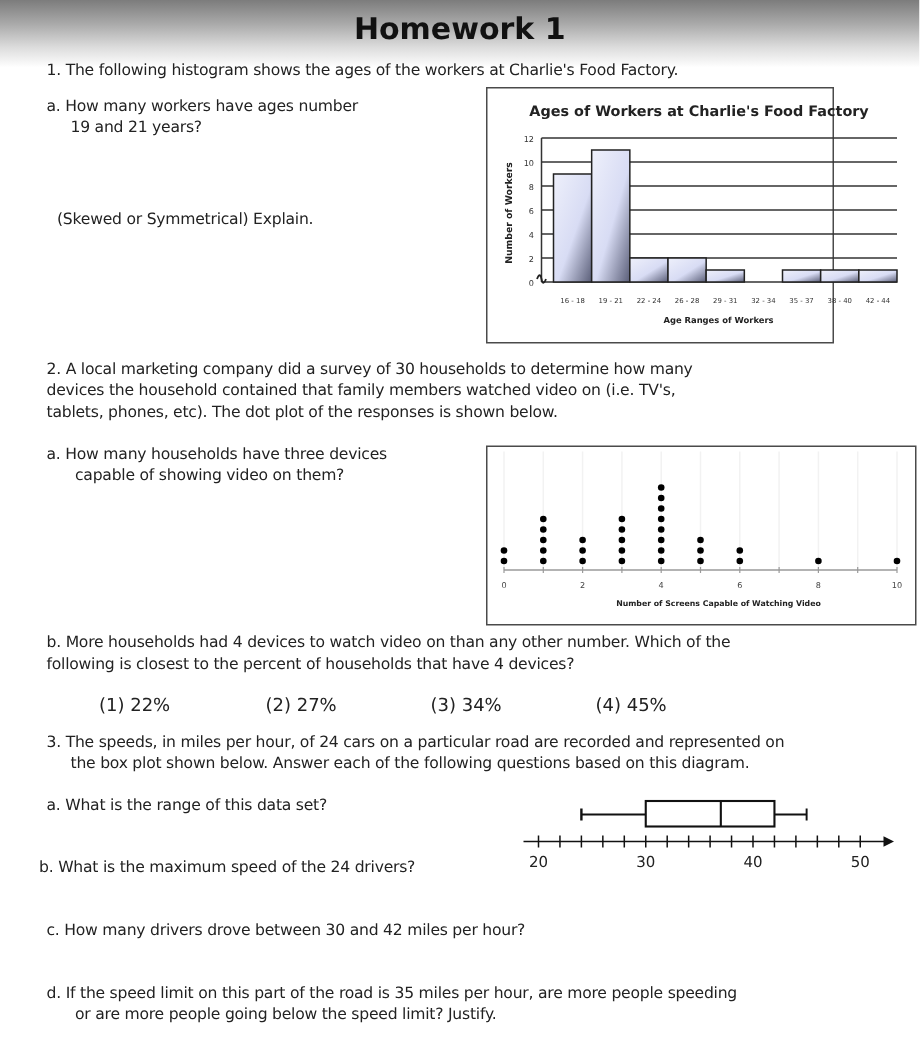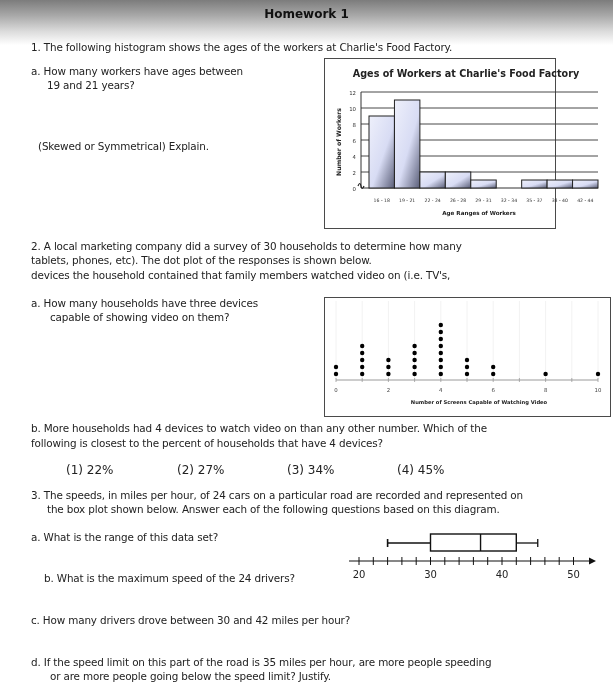--- a/index.html
+++ b/index.html
@@ -4,37 +4,37 @@
 <style>
   * { box-sizing: border-box; margin: 0; padding: 0; }
   html, body { width: 613px; height: 700px; background: #ffffff; overflow: hidden; }
   body { position: relative; font-family: "DejaVu Sans", sans-serif; color: #1a1a1a; }
   .header-bg {
     position: absolute; left: 0; top: 0; width: 613px; height: 45px;
     background: linear-gradient(to bottom, #7c7c7c 0%, #a9a9a9 35%, #dcdcdc 70%, #ffffff 100%);
   }
   .title {
     position: absolute; left: 0; width: 613px; top: 7px; text-align: center;
-    font-family: "DejaVu Sans", sans-serif; font-weight: bold; font-size: 12px; color: #111;
+    font-family: "DejaVu Sans", sans-serif; font-weight: bold; font-size: 20px; color: #111;
   }
   .txt { position: absolute; font-size: 10.4px; line-height: 14.3px; color: #222; white-space: nowrap; letter-spacing: -0.15px; }
   .indent { padding-left: 18px; display: block; }
   .chart-box { position: absolute; border: 1.5px solid #4a4a4a; background: #fff; }
   svg text { font-family: "DejaVu Sans", sans-serif; }
   .choice { position: absolute; font-size: 12px; color: #222; white-space: nowrap; }
 </style>
 </head>
 <body>
 
 <div class="header-bg"></div>
 <div class="title">Homework 1</div>
 
 <div class="txt" style="left:31px; top:40px;">1.  The following histogram shows the ages of the workers at Charlie's Food Factory.</div>
 <div class="txt" style="left:31px; top:64px;">
-  <span>a. How many workers have ages between</span>
+  <span>a. How many workers have ages number</span>
   <span class="indent" style="padding-left:16px;">19 and 21 years?</span>
 </div>
 <div class="txt" style="left:31px; top:139px;">
   <span class="indent" style="padding-left:7px;">(Skewed or Symmetrical) Explain.</span>
 </div>
 
 <div class="chart-box" style="left:324px; top:58px; width:232px; height:171px;">
   <svg id="hist-svg" width="280" height="168" viewBox="324 58 280 168">
       <defs>
         <linearGradient id="barGrad" x1="0" y1="0" x2="1" y2="1">
@@ -77,22 +77,22 @@
       <text x="558.8333333333333" y="201" text-anchor="middle" font-size="4.6" fill="#333">38 - 40</text>
       <rect x="571.5555555555555" y="179" width="25.444444444444443" height="8" fill="url(#barGrad)" stroke="#222" stroke-width="1"></rect>
       <text x="584.2777777777777" y="201" text-anchor="middle" font-size="4.6" fill="#333">42 - 44</text>
       <text x="478" y="214" text-anchor="middle" font-size="5.6" font-weight="bold" fill="#222">Age Ranges of Workers</text>
       <text x="0" y="0" text-anchor="middle" font-size="6.2" font-weight="bold" fill="#222" transform="translate(340,141) rotate(-90)">Number of Workers</text>
     </svg>
 </div>
 
 <div class="txt" style="left:31px; top:239px;">
   <span style="display:block">2.  A local marketing company did a survey of 30 households to determine how many</span>
+  <span style="display:block">devices the household contained that family members watched video on (i.e. TV's,</span>
   <span style="display:block">tablets, phones, etc).  The dot plot of the responses is shown below.</span>
-  <span style="display:block">devices the household contained that family members watched video on (i.e. TV's,</span>
 </div>
 <div class="txt" style="left:31px; top:296px;">
   <span>a.  How many households have three devices</span>
   <span class="indent" style="padding-left:19px;">capable of showing video on them?</span>
 </div>
 
 <div class="chart-box" style="left:324px; top:297px; width:287px; height:120px;">
   <svg id="dot-svg" width="284" height="117" viewBox="324 297 284 117">
       <line x1="335" y1="300" x2="335" y2="379" stroke="#f2f2f2" stroke-width="1"></line>
       <line x1="361.2" y1="300" x2="361.2" y2="379" stroke="#f2f2f2" stroke-width="1"></line>
@@ -164,21 +164,21 @@
 <div class="choice" style="left:66px; top:463px;">(1) 22%</div>
 <div class="choice" style="left:177px; top:463px;">(2) 27%</div>
 <div class="choice" style="left:287px; top:463px;">(3) 34%</div>
 <div class="choice" style="left:397px; top:463px;">(4) 45%</div>
 
 <div class="txt" style="left:31px; top:488px;">
   <span style="display:block">3.  The speeds, in miles per hour, of 24 cars on a particular road are recorded and represented on</span>
   <span style="display:block; padding-left:16px;">the box plot shown below. Answer each of the following questions based on this diagram.</span>
 </div>
 <div class="txt" style="left:31px; top:530px;">a. What is the range of this data set?</div>
-<div class="txt" style="left:44px; top:571px;">b. What is the maximum speed of the 24 drivers?</div>
+<div class="txt" style="left:26px; top:571px;">b. What is the maximum speed of the 24 drivers?</div>
 <div class="txt" style="left:31px; top:613px;">c. How many drivers drove between 30 and 42 miles per hour?</div>
 <div class="txt" style="left:31px; top:655px;">
   <span style="display:block">d. If the speed limit on this part of the road is 35 miles per hour, are more people speeding</span>
   <span style="display:block; padding-left:19px;">or are more people going below the speed limit? Justify.</span>
 </div>
 
 <svg id="box-svg" width="265" height="65" viewBox="345 525 265 65" style="position:absolute; left:345px; top:525px;">
     <line x1="349" y1="561" x2="590" y2="561" stroke="#111" stroke-width="1.1"></line>
     <path d="M589 557.5 L596 561 L589 564.5 Z" fill="#111"></path>
     <line x1="359" y1="557" x2="359" y2="565" stroke="#111" stroke-width="1"></line>

